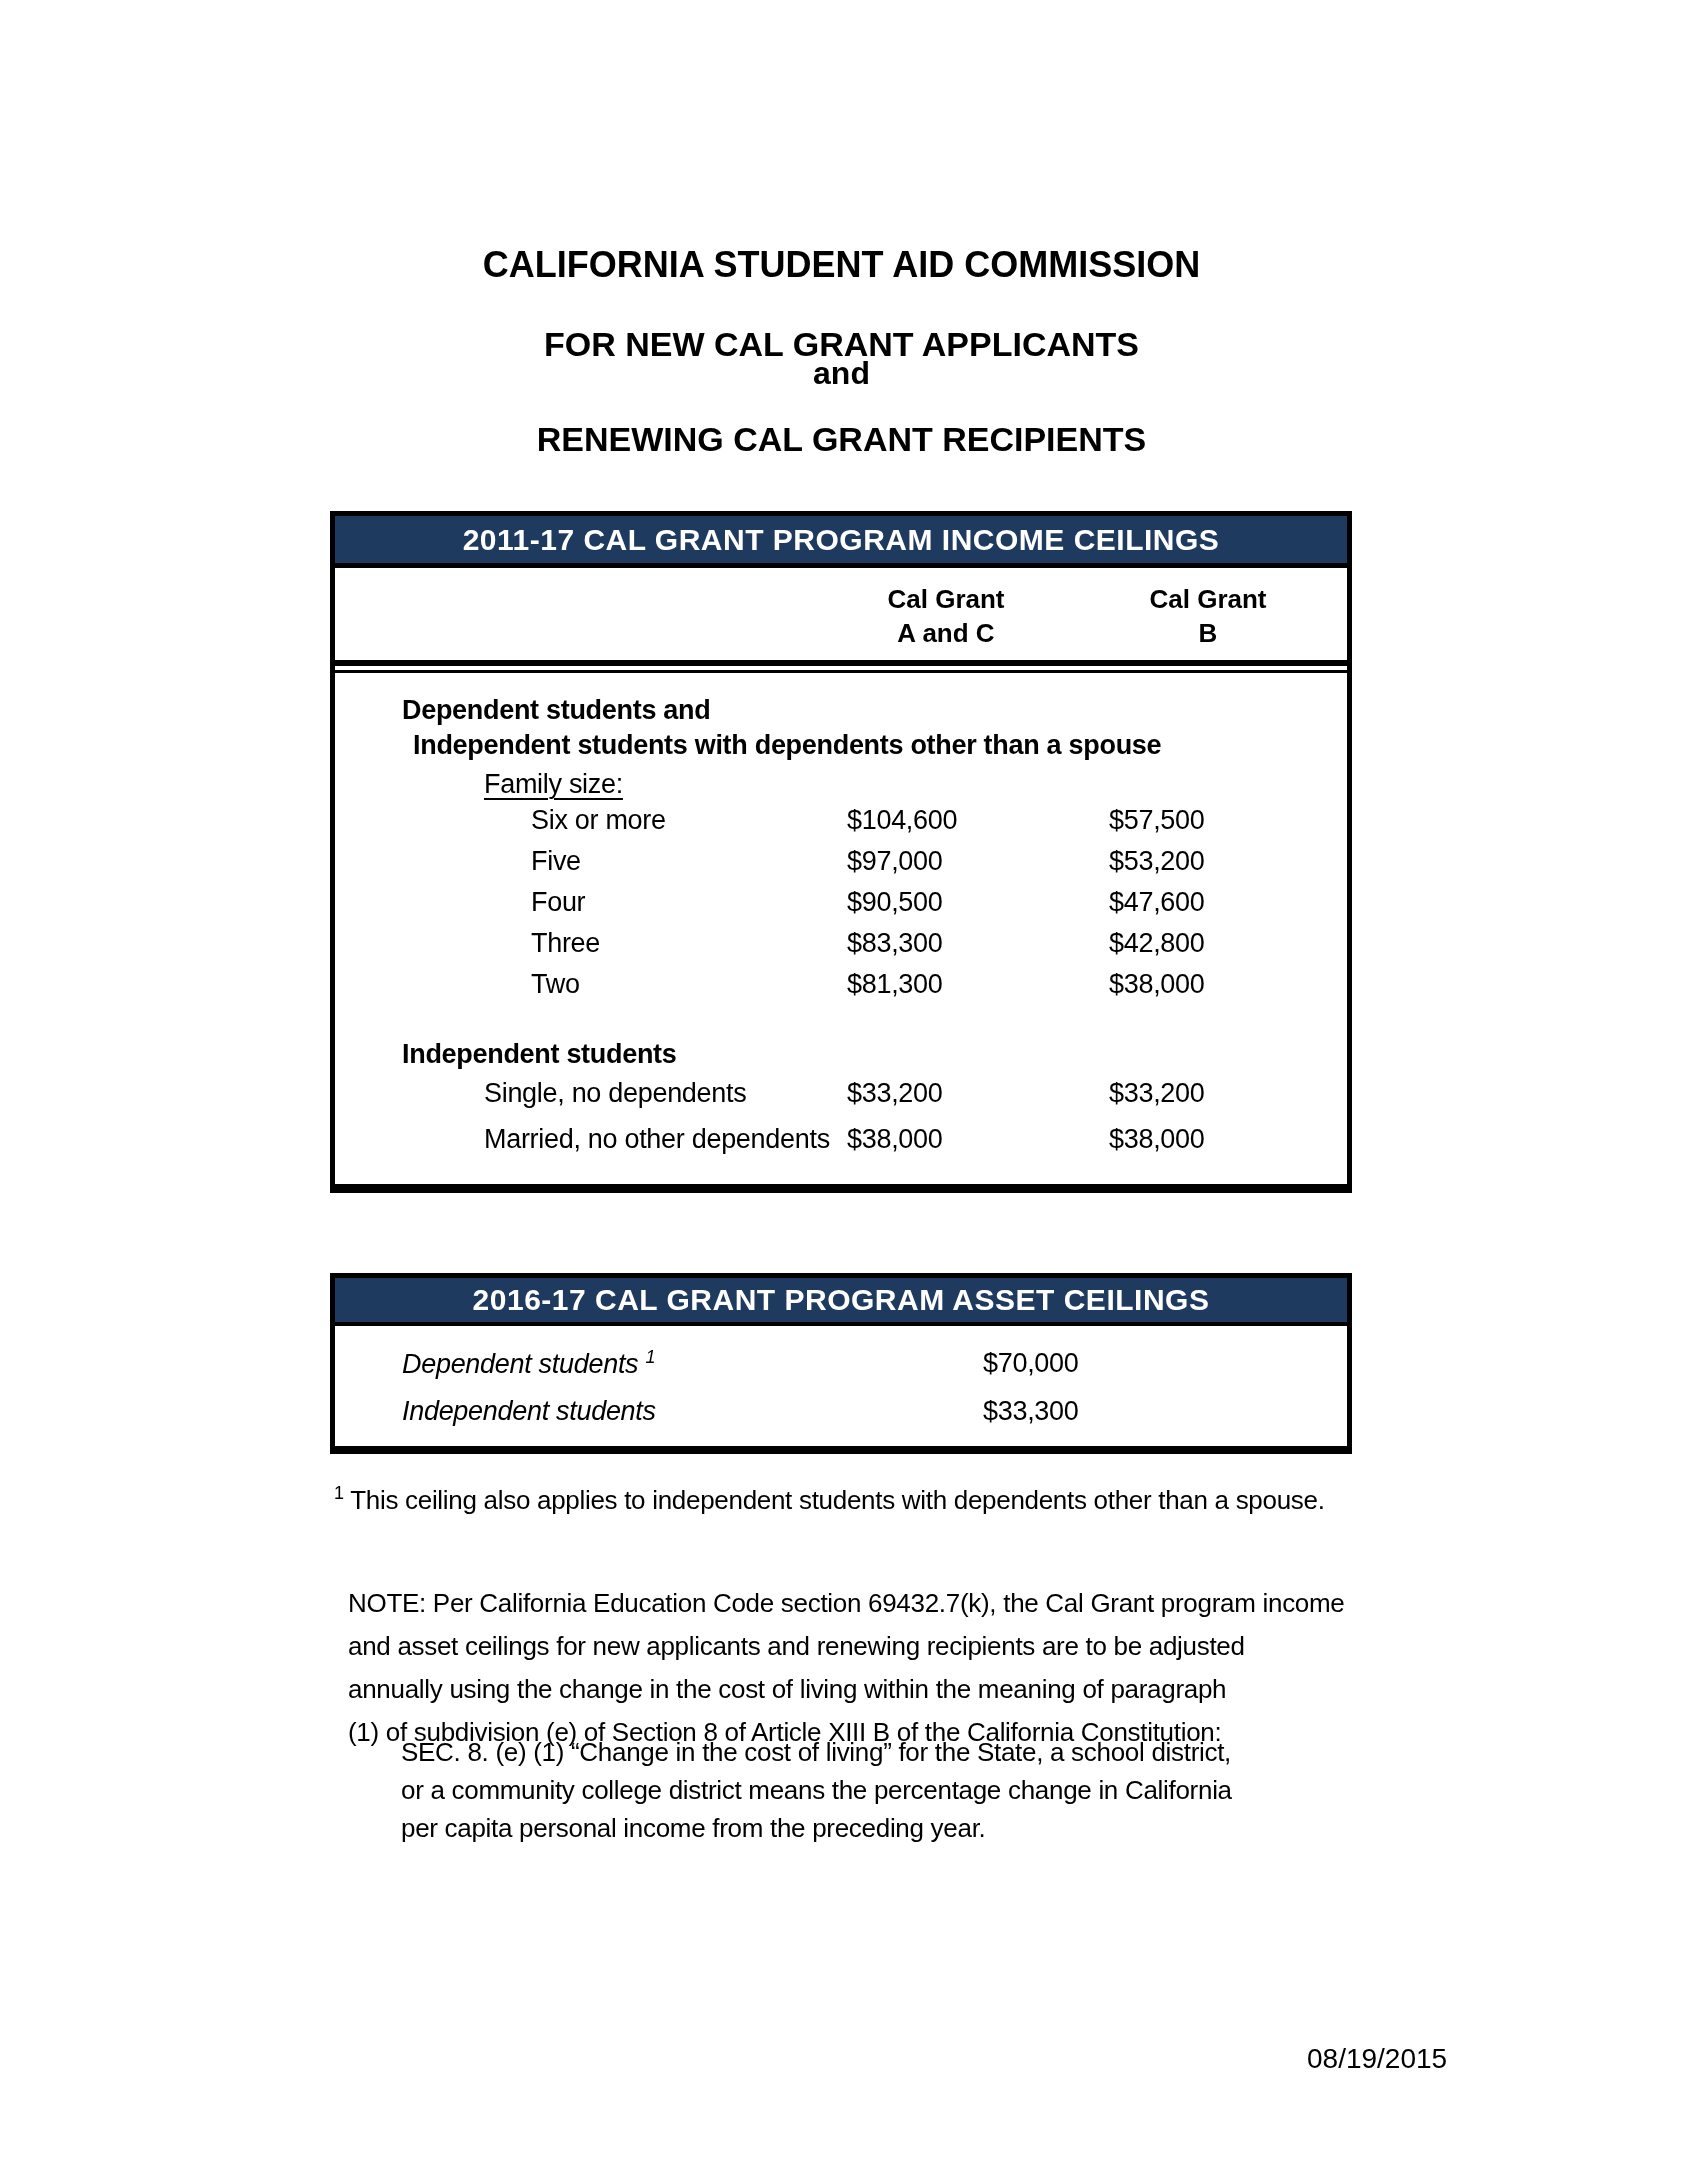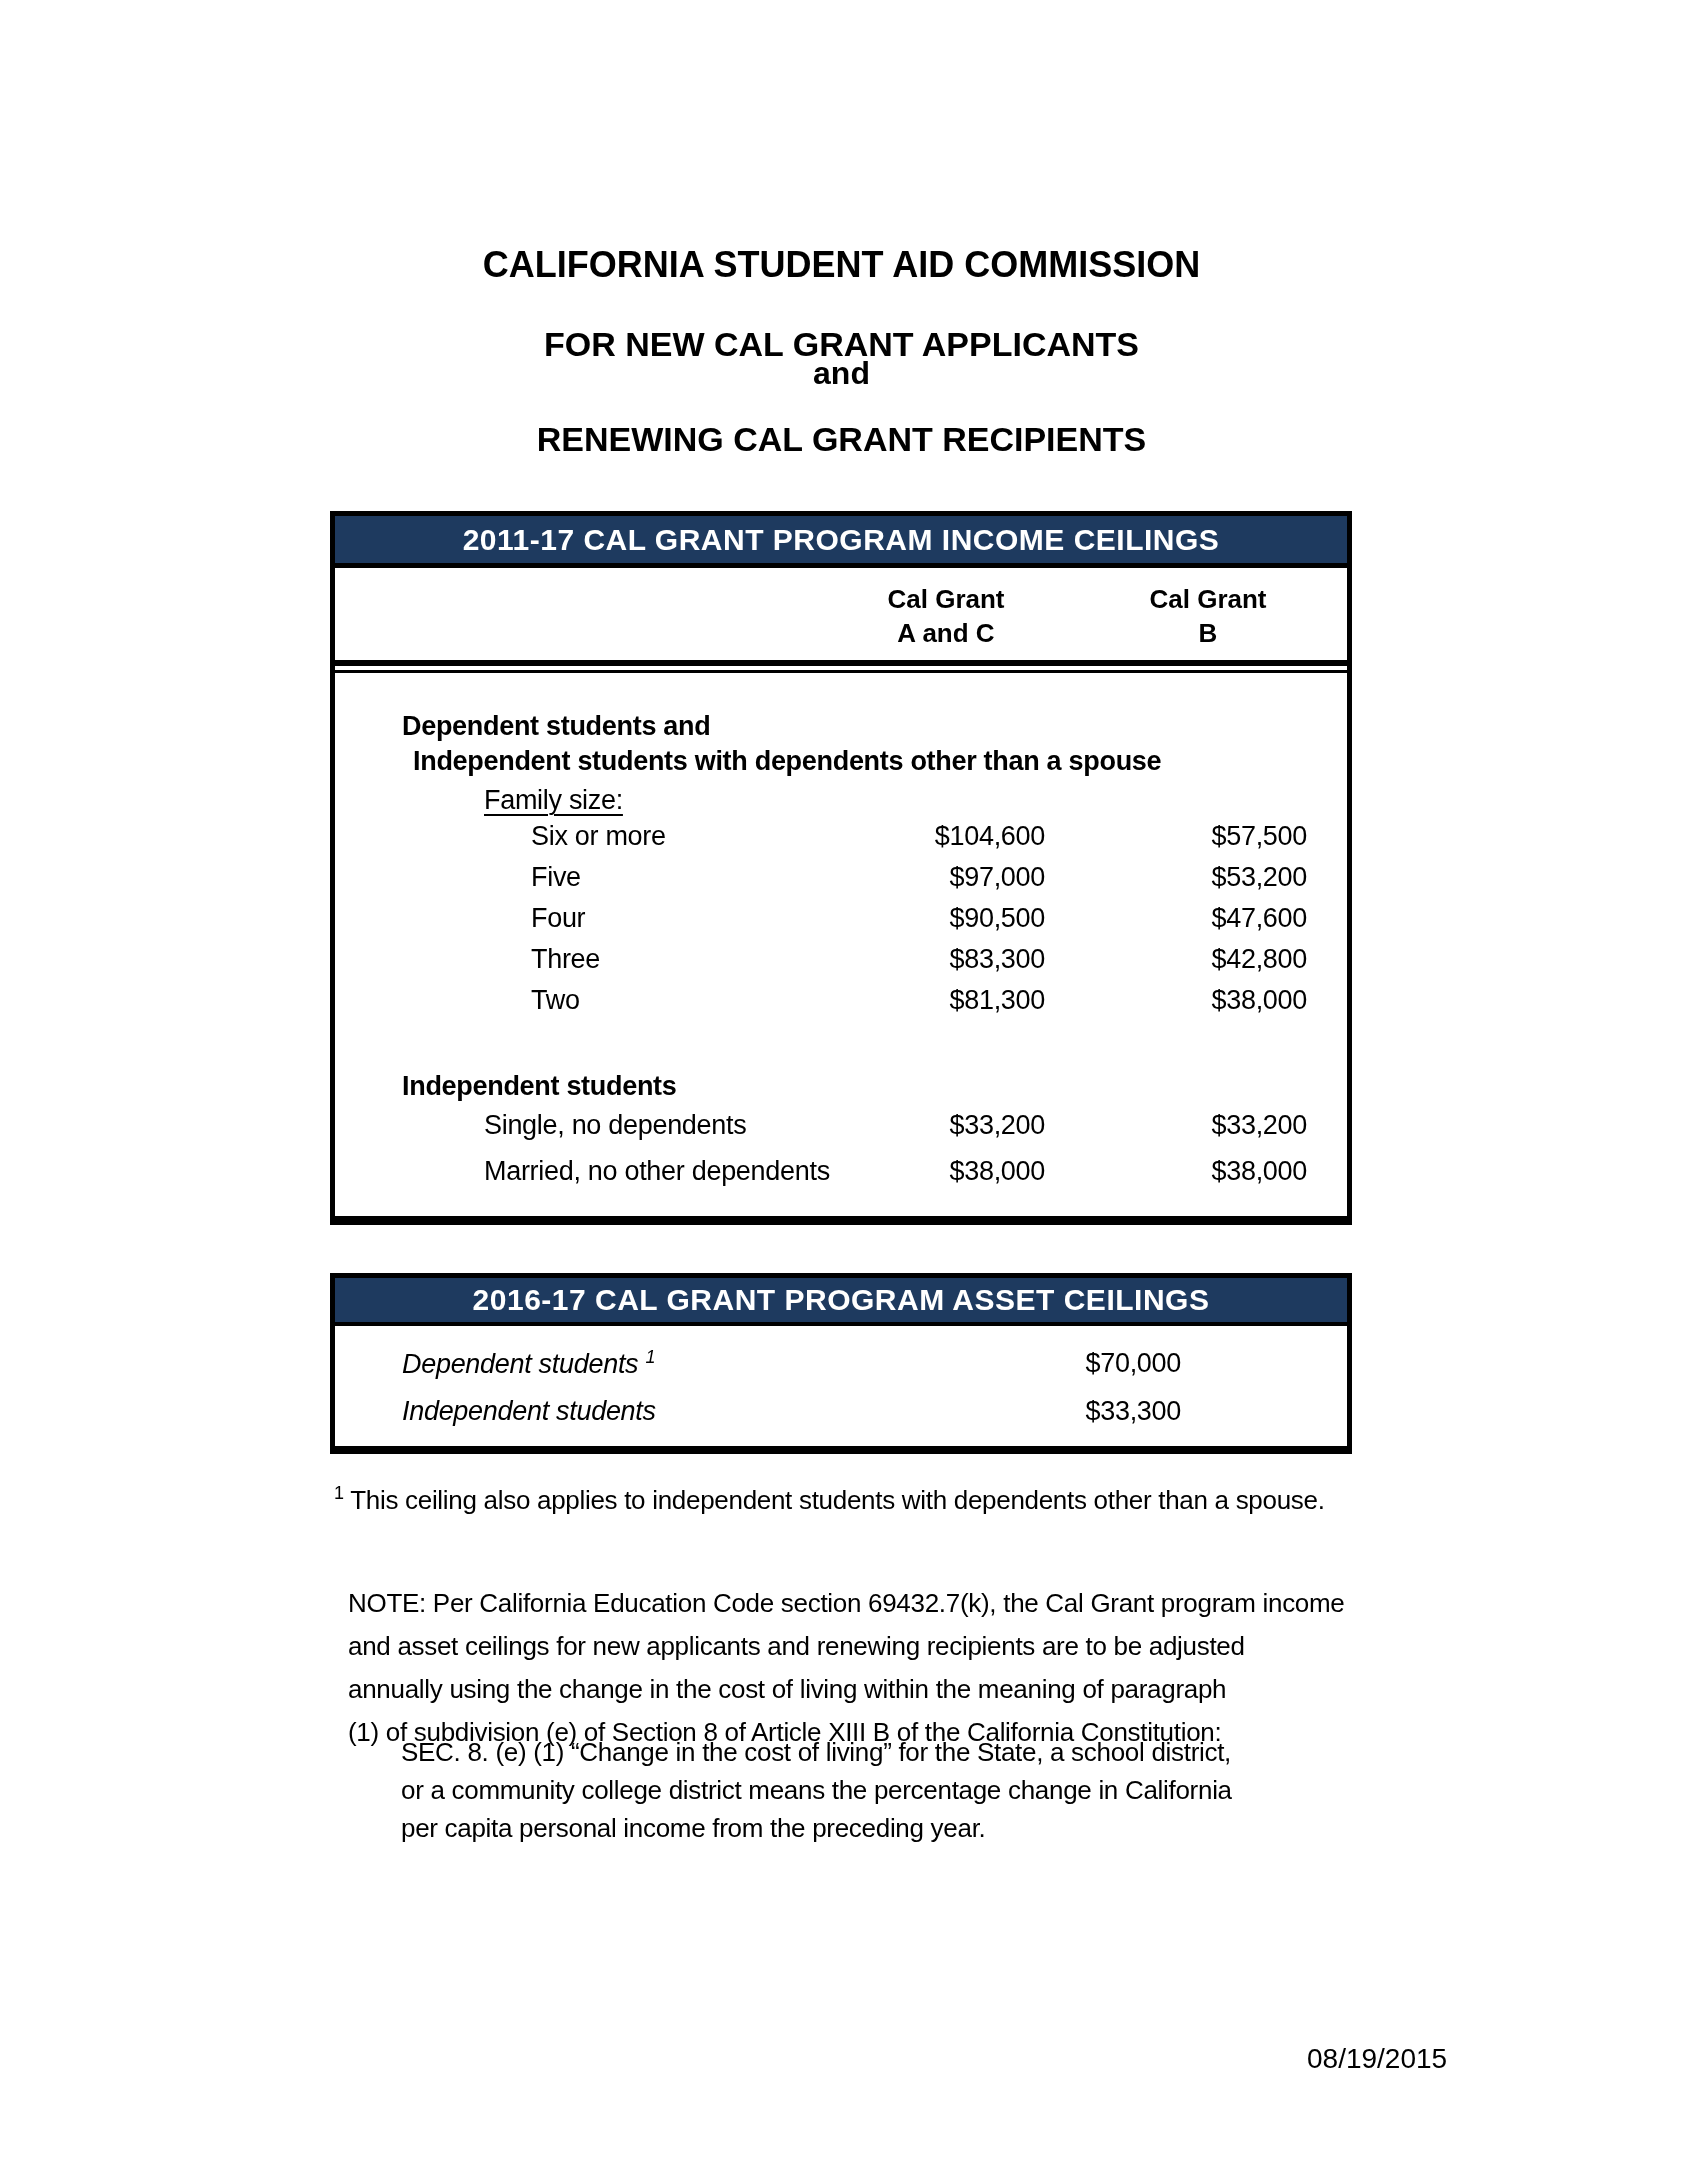--- a/index.html
+++ b/index.html
@@ -21,30 +21,30 @@
   .band1{height:47px;line-height:47px;}
   .band2{height:44px;line-height:44px;border-bottom-width:4px;text-align:center;}
 
   .grid{display:grid;grid-template-columns:1fr 198px 64px 198px 40px;align-items:center;}
   .hdr-row{padding:14px 0 10px 0;border-bottom:6px solid #000;}
   .hdr-cell{text-align:center;font-weight:bold;font-size:26px;line-height:34px;}
   .thin-rule{height:3px;background:#000;margin-top:4px;}
 
   .body1{padding:22px 0;}
   .sec-title{font-weight:bold;font-size:27px;line-height:31px;letter-spacing:-0.3px;}
-  .ind1{padding-left:67px;margin-top:16px;}
+  .ind1{padding-left:67px;}
   .ind2{padding-left:78px;margin-top:4px;}
   .ind3{padding-left:149px;margin-top:8px;}
   .fam-label{font-size:27px;text-decoration:underline;text-underline-offset:5px;
              text-decoration-thickness:2px;display:inline-block;letter-spacing:-0.3px;}
   .row{height:41px;font-size:27px;letter-spacing:-0.3px;}
   .row.tall{height:46px;}
   .row .lbl{padding-left:196px;}
   .row .lbl.less{padding-left:149px;}
-  .val{text-align:right;}
+  .val{text-align:left;}
   .gap1{height:34px;}
 
   .grid2{display:grid;grid-template-columns:1fr 198px 166px;align-items:center;}
   .body2{padding:18px 0 16px 0;}
   .row2{height:38px;font-size:27px;letter-spacing:-0.3px;}
   .row2 .lbl{padding-left:67px;font-style:italic;}
   .row2 + .row2{margin-top:10px;}
   sup.s{font-size:18px;font-weight:normal;}
 
   .footnote{position:absolute;left:334px;top:1483px;font-size:26px;letter-spacing:-0.3px;white-space:nowrap;}

